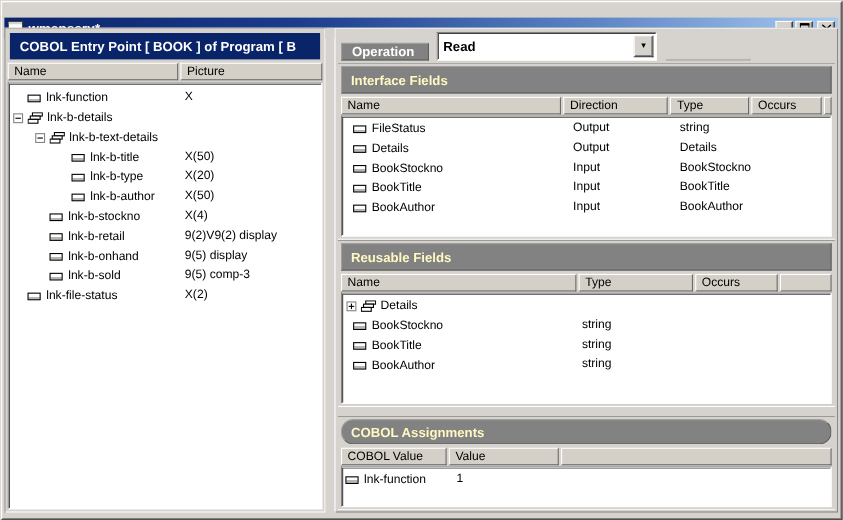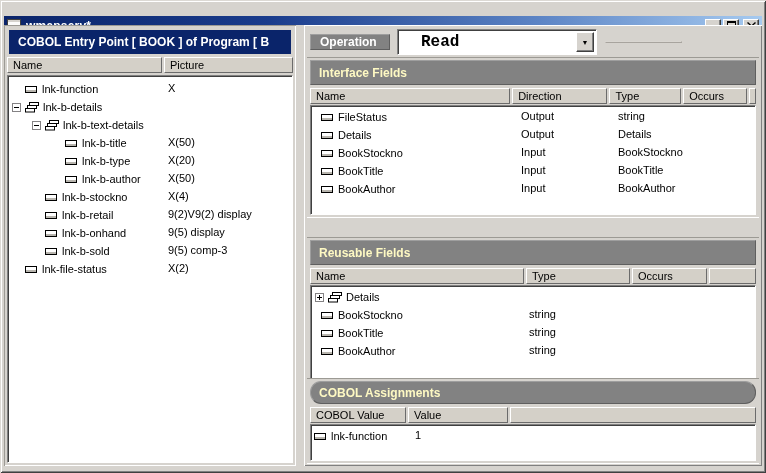--- a/index.html
+++ b/index.html
@@ -59,40 +59,40 @@
   .expand.plus::after { content:""; position:absolute; left:3px; top:1px; width:1px; height:5px; background:#000; }
 
   .icon-field { display:inline-block; width:12px; height:7px; margin-right:5px; flex:0 0 auto;
     border:1px solid #000; background:linear-gradient(#fff 55%, #b8b5ae 55%); }
   .icon-group { display:inline-block; margin-right:4px; flex:0 0 auto; line-height:0; }
 
   .tname { font-size:11px; }
   .pic { position:absolute; left:160px; top:2px; }
 
   
-  .op-row { position:absolute; left:6px; top:4px; width:372px; height:26px; display:flex; align-items:center; }
+  .op-row { position:absolute; left:6px; top:4px; width:372px; height:26px; display:flex; align-items:flex-end; }
   .op-label { width:80px; background:#828282; color:#fff; font-weight:bold; font-size:12px;
     border:1px solid; border-color:#9e9e9e #5f5f5f #5f5f5f #9e9e9e;
     display:flex; align-items:center; padding-left:9px; flex:0 0 auto; }
   .combo { margin-left:7px; width:200px; background:#fff; border:1px solid;
     border-color:#808080 #fff #fff #808080; box-shadow: inset 1px 1px 0 #404040;
     display:flex; align-items:center; position:relative; flex:0 0 auto; }
-  .combo-value { font-weight:bold; font-size:16px; padding-left:23px; flex:1 1 auto;font-family:Liberation Mono, monospace; }
+  .combo-value { font-weight:bold; font-size:12px; padding-left:5px; flex:1 1 auto; }
   .combo-btn { width:18px; height:20px; margin:2px 2px 2px 0; background:#d6d3ce;
     border:1px solid; border-color:#fff #404040 #404040 #fff; box-shadow: inset -1px -1px 0 #808080;
     font-size:7px; line-height:1; display:flex; align-items:center; justify-content:center; padding:0; }
   .op-filler { margin-left:8px; flex:1 1 auto; background:#c9c5bf;
     border:1px solid; border-color:#d9d6d1 #a8a49e #a8a49e #d9d6d1; }
 
   
   .section { position:absolute; left:3px; width:452px; background:#d6d3ce;
     box-shadow: inset 0 1px 0 #9c9a94, inset 0 -1px 0 #fff;
     display:flex; flex-direction:column; padding:3px 2px 2px 2px; }
   .sec1 { top:32px; height:161px; }
-  .sec2 { top:212px; height:152px; }
+  .sec2 { top:193px; height:152px; }
   .sec3 { top:353px; height:86px; }
   .sec-header { height:25px; flex:0 0 25px; background:#828282; color:#fef9c3; font-weight:bold; font-size:12px;
     border:1px solid; border-color:#9e9e9e #5f5f5f #5f5f5f #9e9e9e;
     display:flex; align-items:center; padding-left:8px; margin:0 1px 3px 1px; }
   .sec3 .sec-header { height:23px; flex:0 0 23px;border-radius:11px; }
   .section .colrow { padding:0 1px; margin-bottom:1px; }
   .section .listbox { flex:1 1 auto; margin:0 1px 1px 1px; padding-top:2px; }
 
   
   .w-if-name { width:204px; } .w-if-dir { width:97px; } .w-if-type { width:73px; } .w-if-occ { width:65px; }

